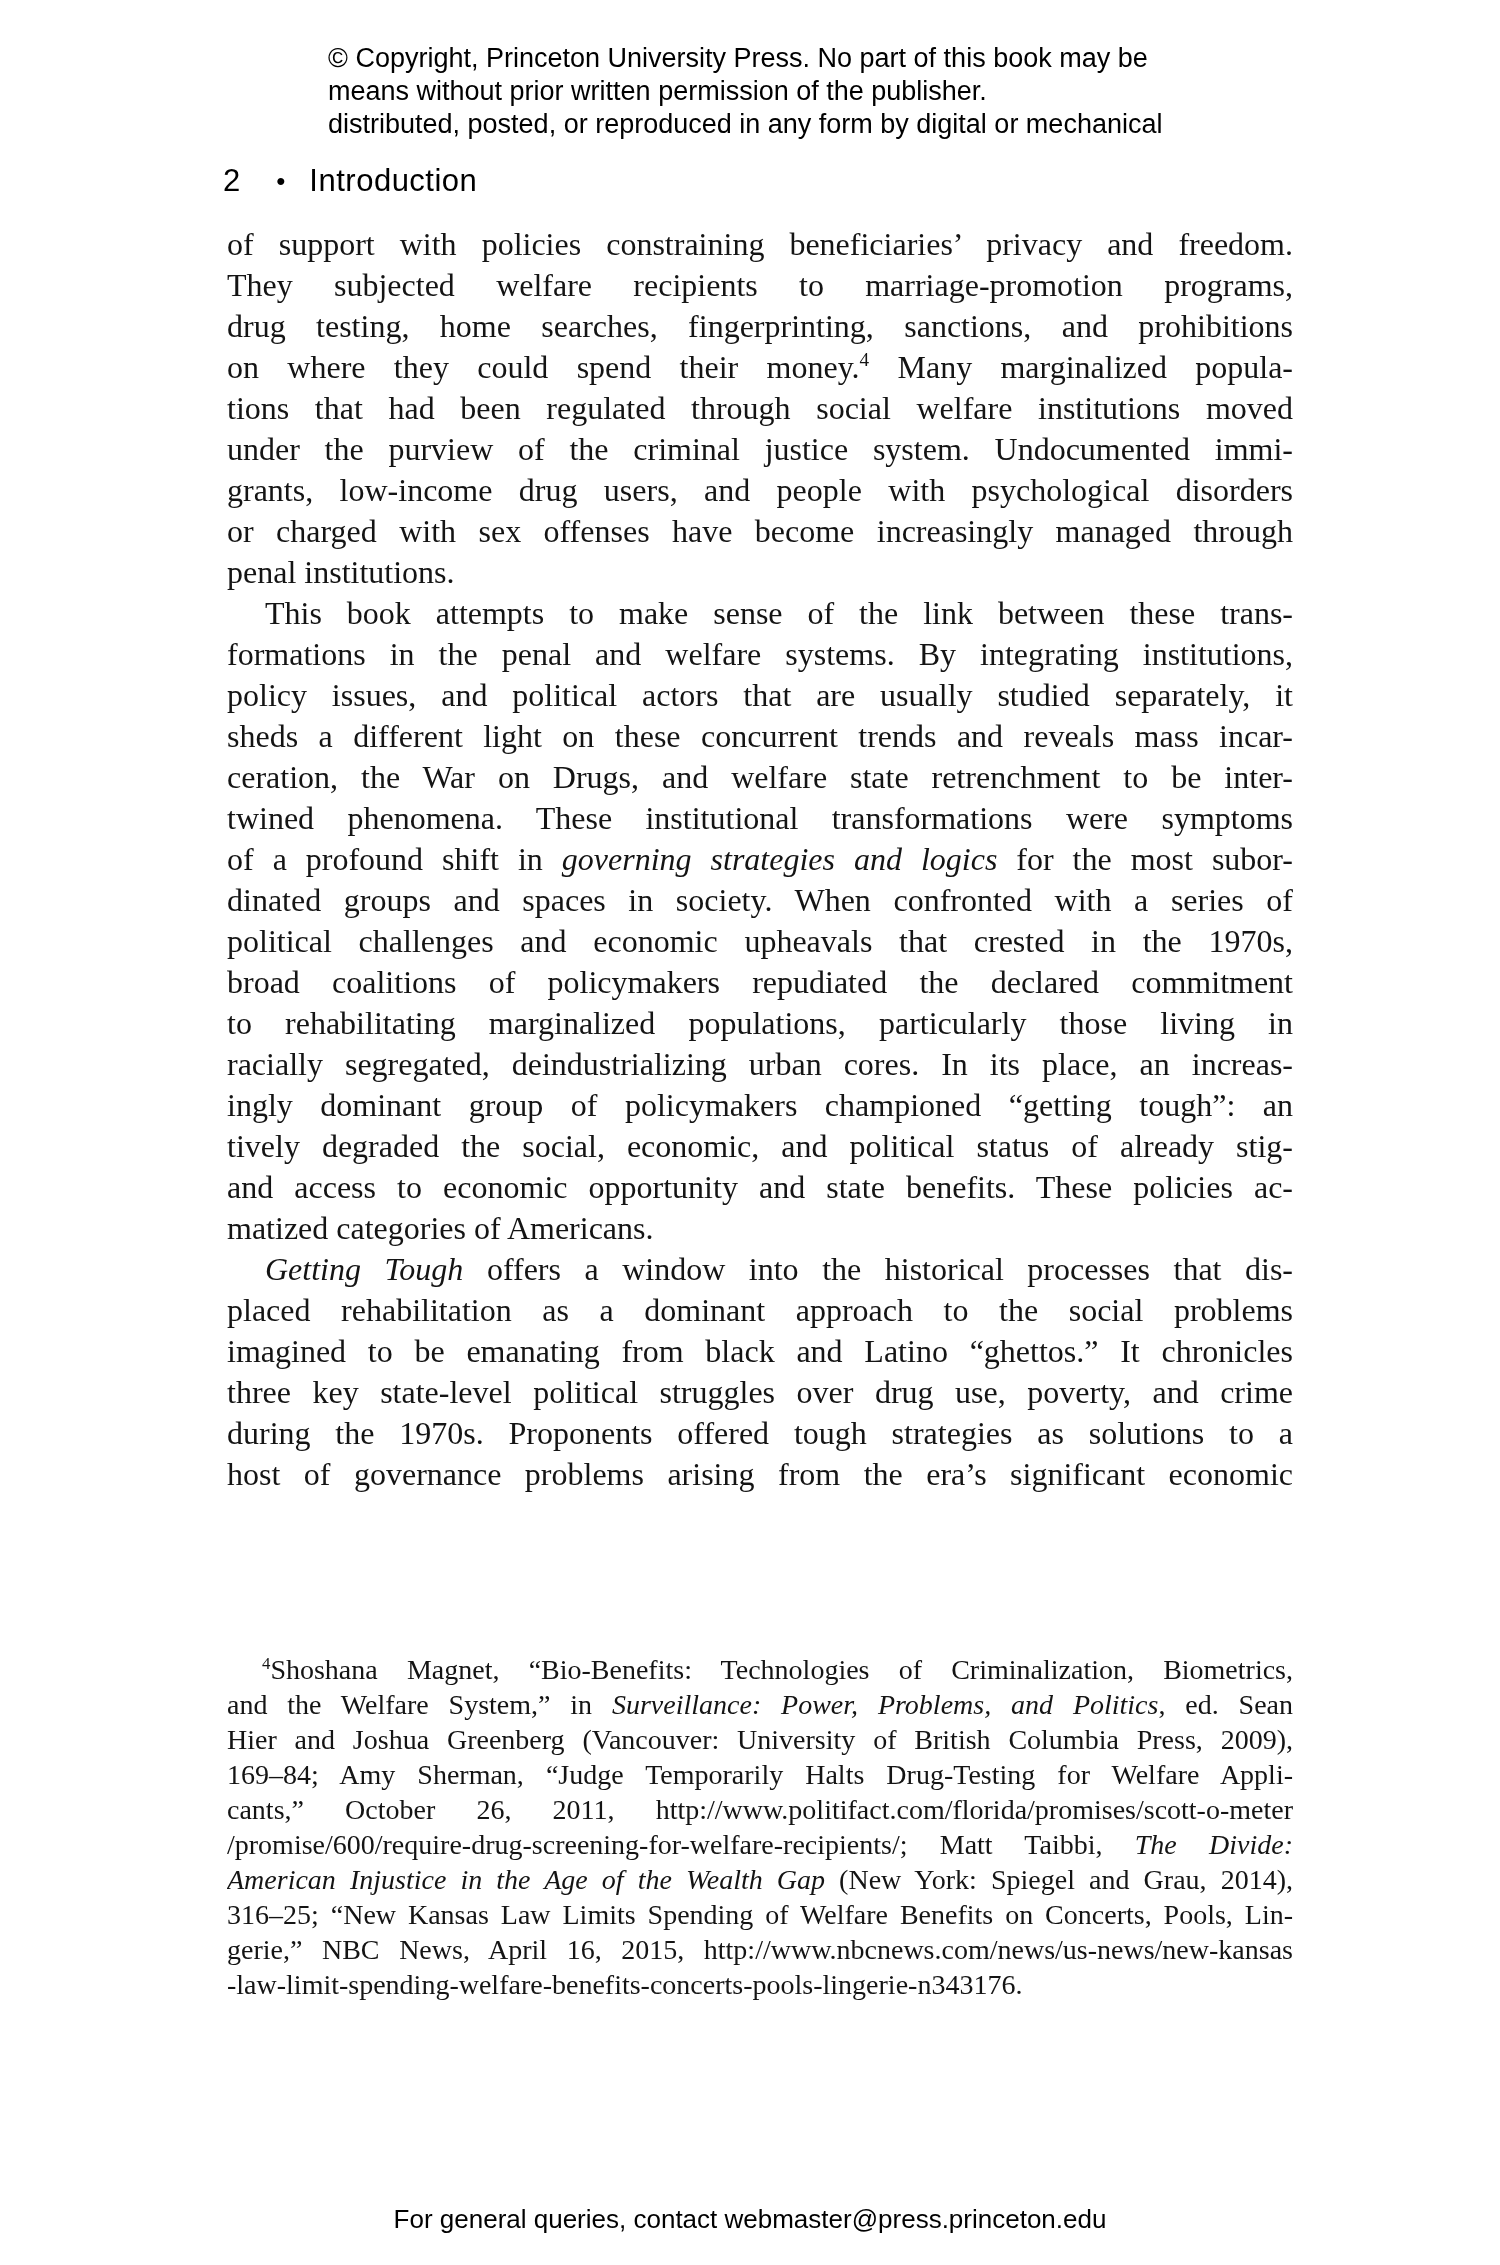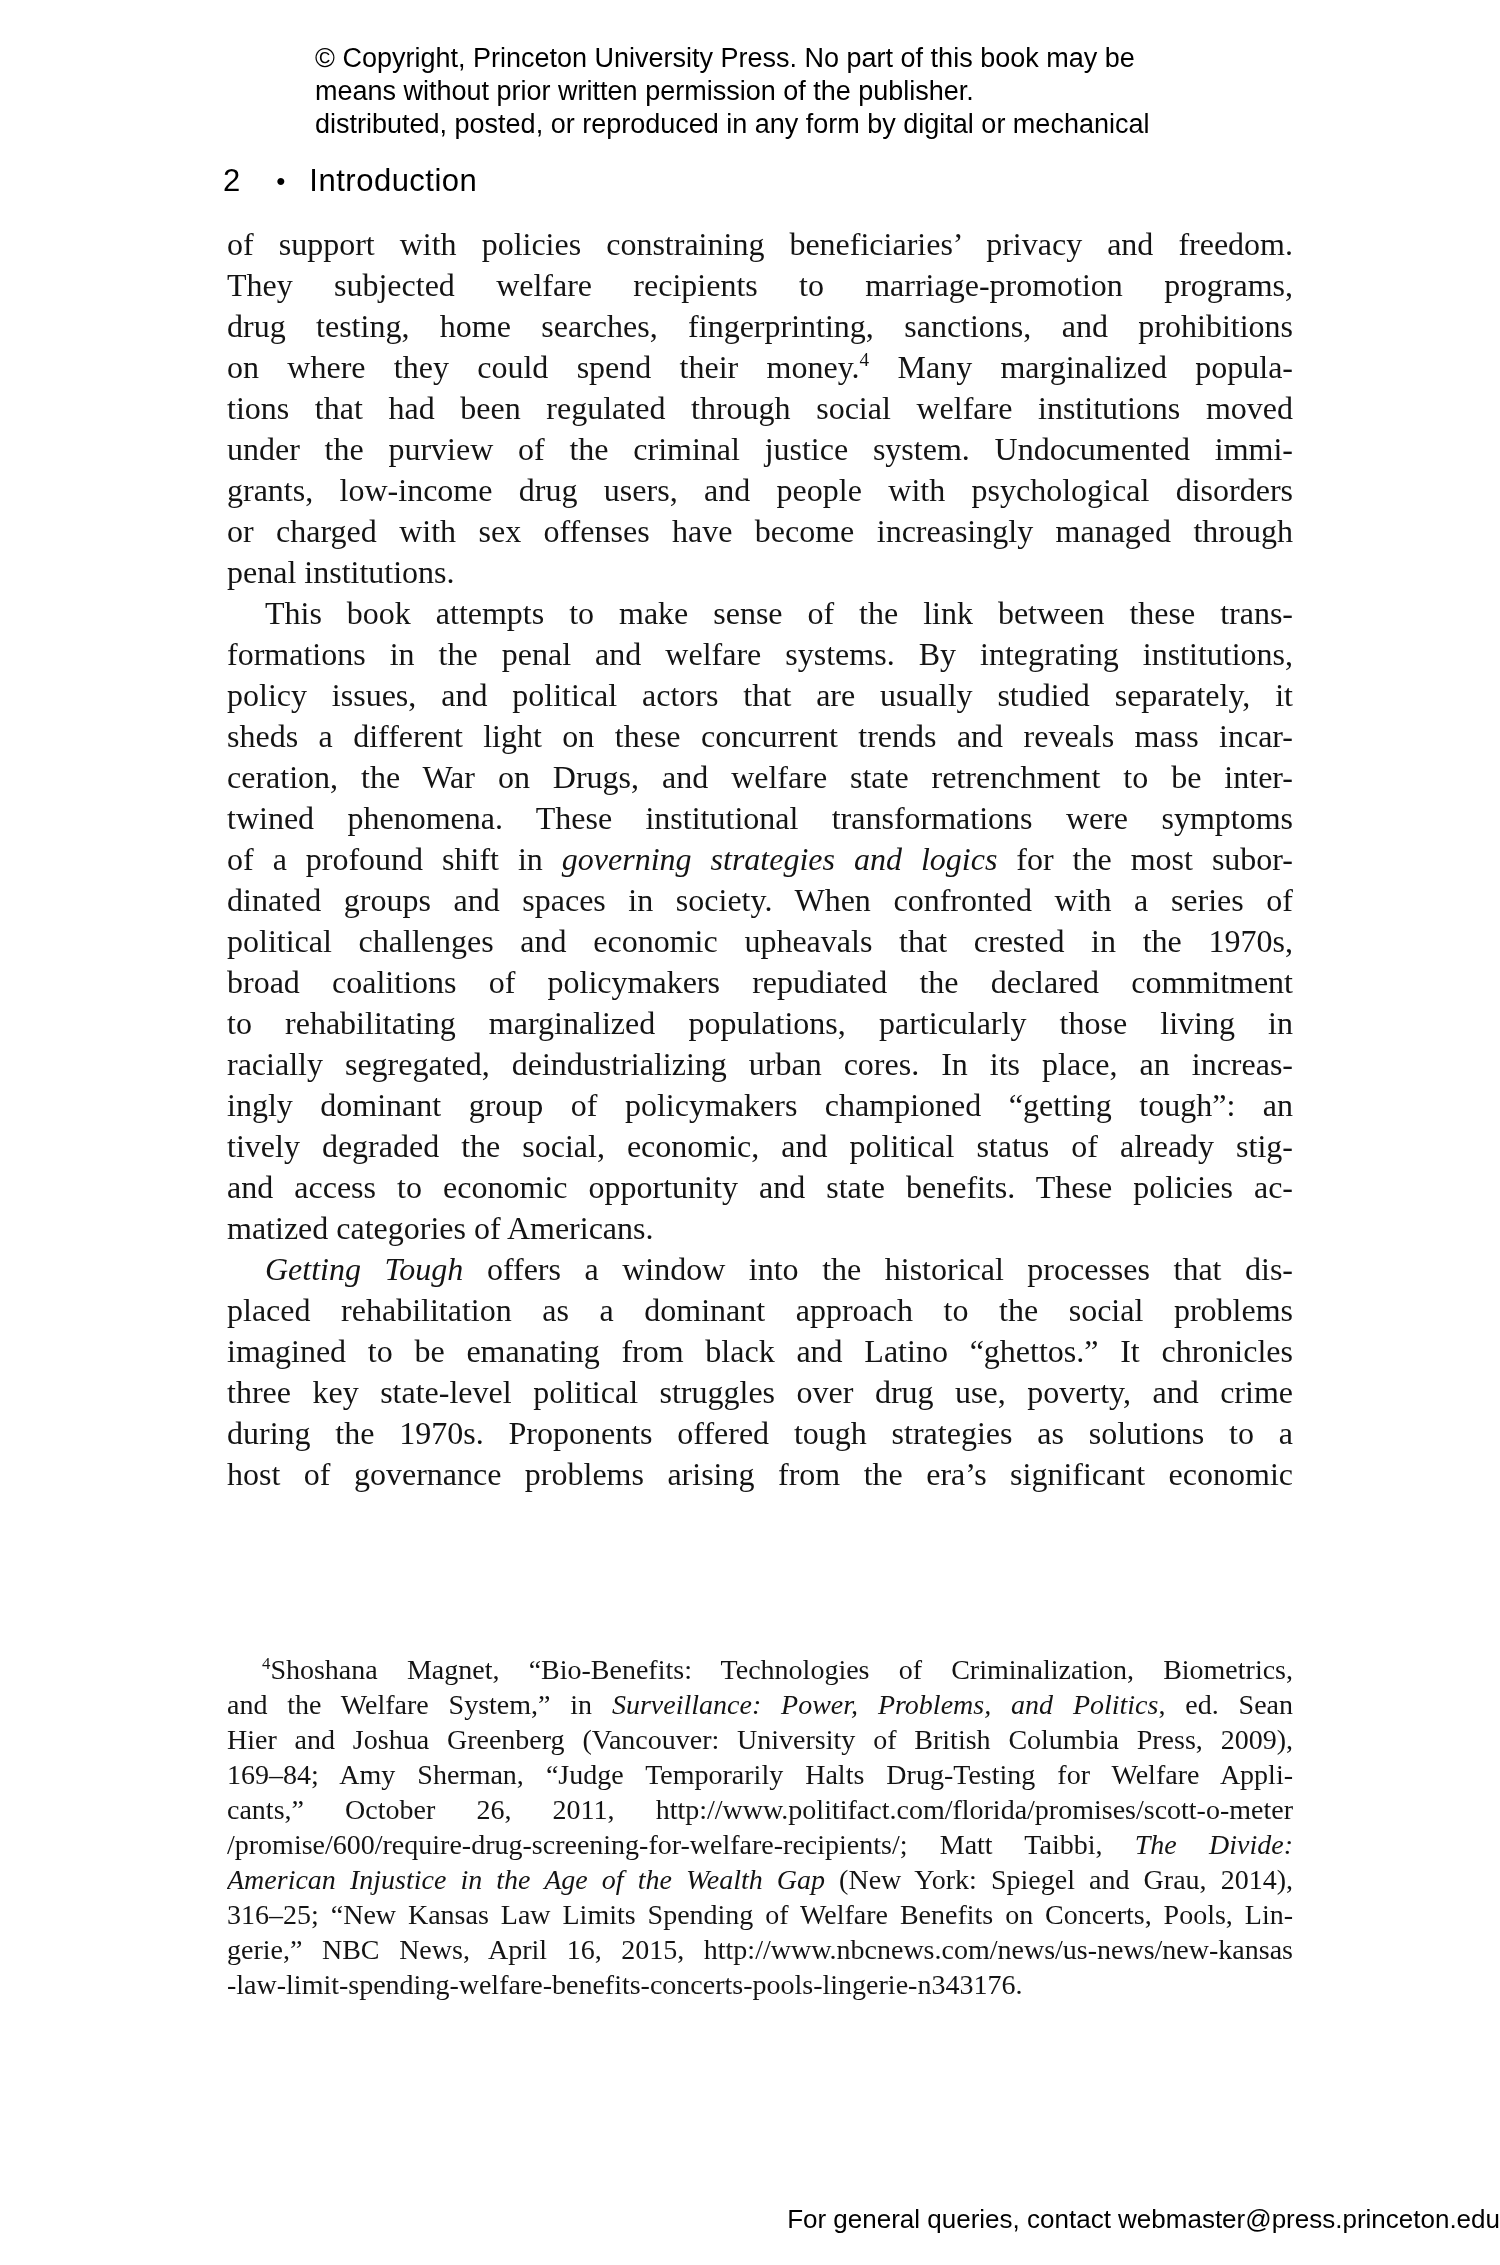--- a/index.html
+++ b/index.html
@@ -8,21 +8,21 @@
     background: #ffffff;
     font-family: "Liberation Serif", serif;
   }
   .page {
     position: absolute; left: 0; top: 0;
     width: 1500px; height: 2265px;
     background: #ffffff; overflow: hidden;
     color: #151515;
   }
   .copyright {
-    position: absolute; left: 315px; top: 42px;
+    position: absolute; left: 328px; top: 42px;
     font-family: "Liberation Sans", sans-serif;
     font-size: 27px; line-height: 33px; color: #000;
   }
   .runhead {
     position: absolute; left: 223px; top: 163px;
     font-family: "Liberation Sans", sans-serif;
     font-size: 31px; color: #000;
     display: flex; align-items: center;
   }
   .runhead .bullet { margin: 0 24px 0 36px; font-size: 26px; line-height: 1; }
@@ -38,21 +38,21 @@
   .footnote {
     position: absolute; left: 227px; top: 1652px; width: 1066px;
     font-size: 28px; line-height: 35px; color: #141414;
   }
   .footnote .tline { height: 35px; }
   .footnote .tline.indent { text-indent: 35px; }
   .it { font-style: italic; }
   sup { font-size: 0.6em; line-height: 0; vertical-align: super; }
   .footer {
     position: absolute; left: 0; top: 2204px; width: 1500px;
-    text-align: right;
+    text-align: center;
     font-family: "Liberation Sans", sans-serif;
     font-size: 26px; color: #000;
   }
 </style>
 </head>
 <body>
 
 <div class="page">
 
   <div class="copyright">

